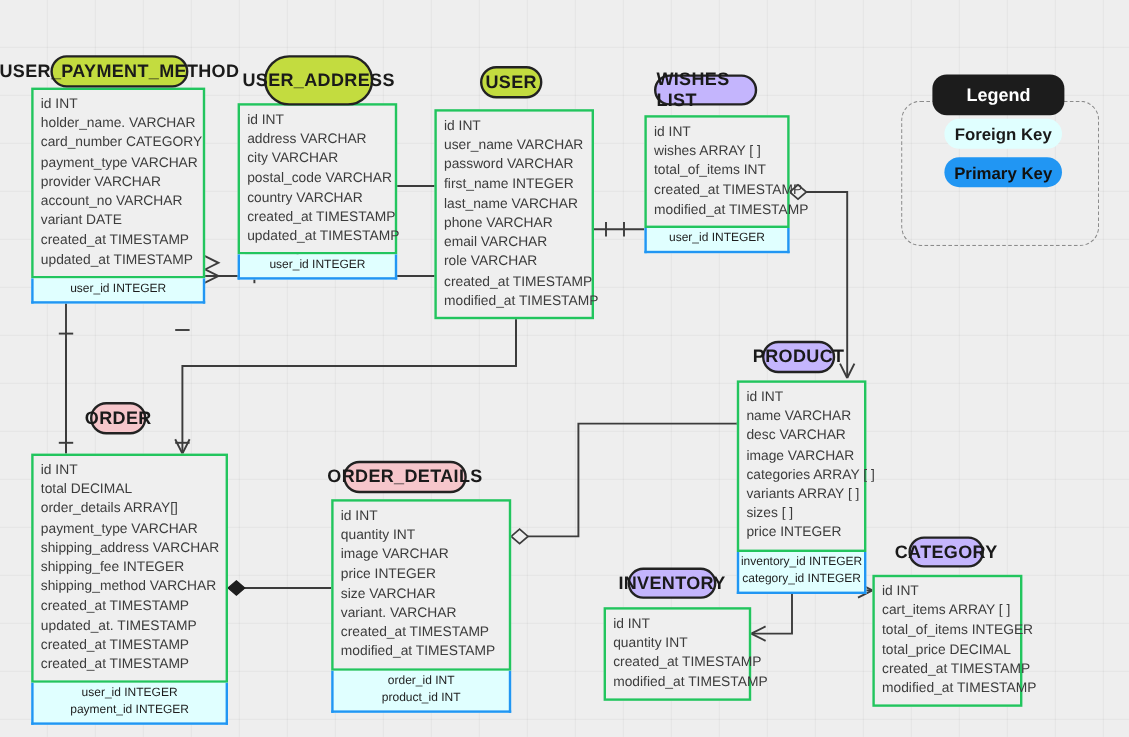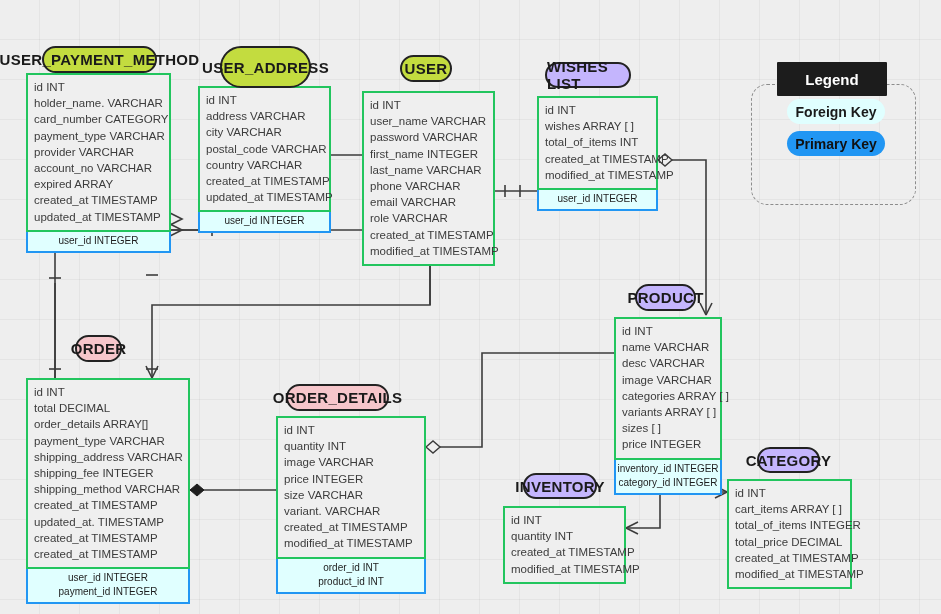--- a/index.html
+++ b/index.html
@@ -43,21 +43,21 @@
     box-sizing:border-box;text-align:center;padding:2px 0 3px 0;
   }
   .tbl .fk div{
     font-size:10px;line-height:14px;font-weight:normal;color:#1d1d1d;white-space:nowrap;
   }
 
   
   #legend-wrap{position:absolute;z-index:7;}
   #legend-title{
     position:absolute;left:26px;top:0;width:110px;height:34px;
-    background:#1c1c1c;color:#fff;border-radius:1px;
+    background:#1c1c1c;color:#fff;border-radius:12px;
     display:flex;align-items:center;justify-content:center;
     font-size:15px;font-weight:bold;
   }
   #legend-box{
     position:absolute;left:0;top:22px;width:163px;height:119px;
     border:1px dashed #8c8c8c;border-radius:16px;background:transparent;
   }
   .lg-item{
     position:absolute;left:36px;width:98px;height:25px;border-radius:999px;
     display:flex;align-items:center;justify-content:center;
@@ -153,21 +153,21 @@
 
   <div class="badge green" style="left:42px;top:46px;width:115px;height:27px;">USER_PAYMENT_METHOD</div>
   <div class="tbl" style="left:26px;top:73px;width:145px;">
     <div class="body">
       <div class="fld"><span class="pk">id INT</span></div>
       <div class="fld">holder_name. VARCHAR</div>
       <div class="fld">card_number CATEGORY</div>
       <div class="fld">payment_type VARCHAR</div>
       <div class="fld">provider VARCHAR</div>
       <div class="fld">account_no VARCHAR</div>
-      <div class="fld">expired ARRAY</div>
+      <div class="fld">variant DATE</div>
       <div class="fld">created_at TIMESTAMP</div>
       <div class="fld">updated_at  TIMESTAMP</div>
     </div>
     <div class="fk">
       <div>user_id INTEGER</div>
     </div>
   </div>
 
   <div class="badge green" style="left:220px;top:46px;width:91px;height:42px;">USER_ADDRESS</div>
   <div class="tbl" style="left:198px;top:86px;width:133px;">

